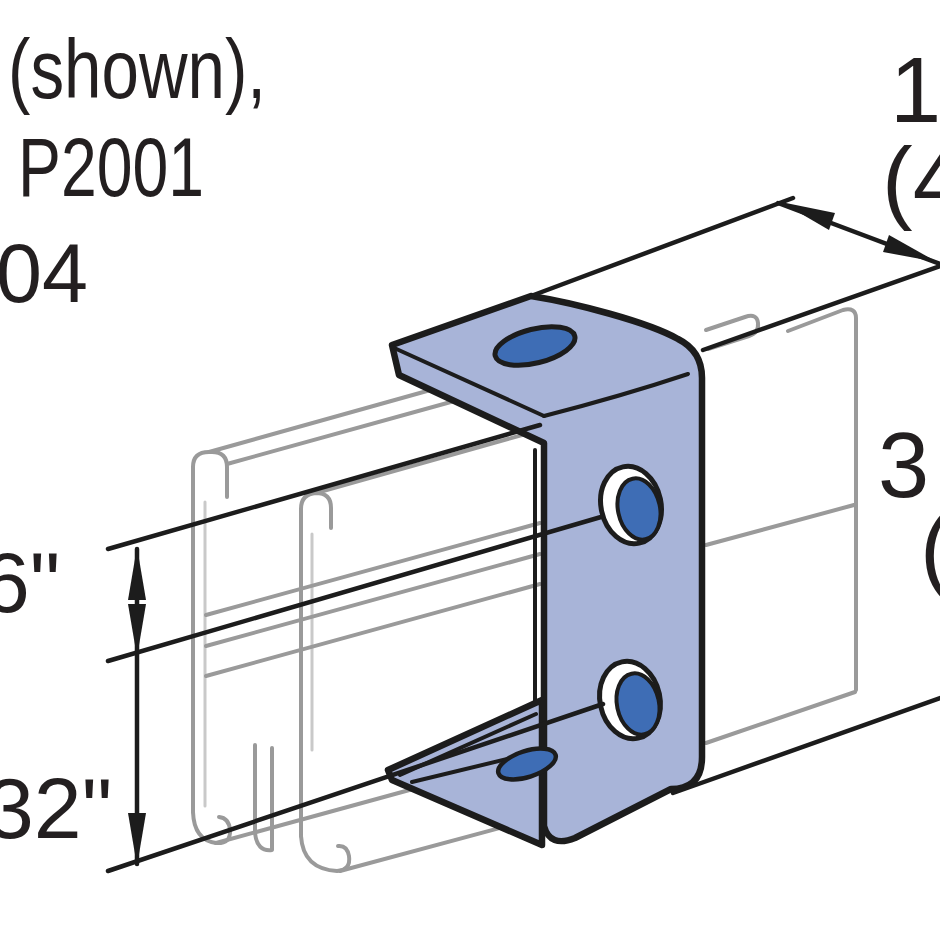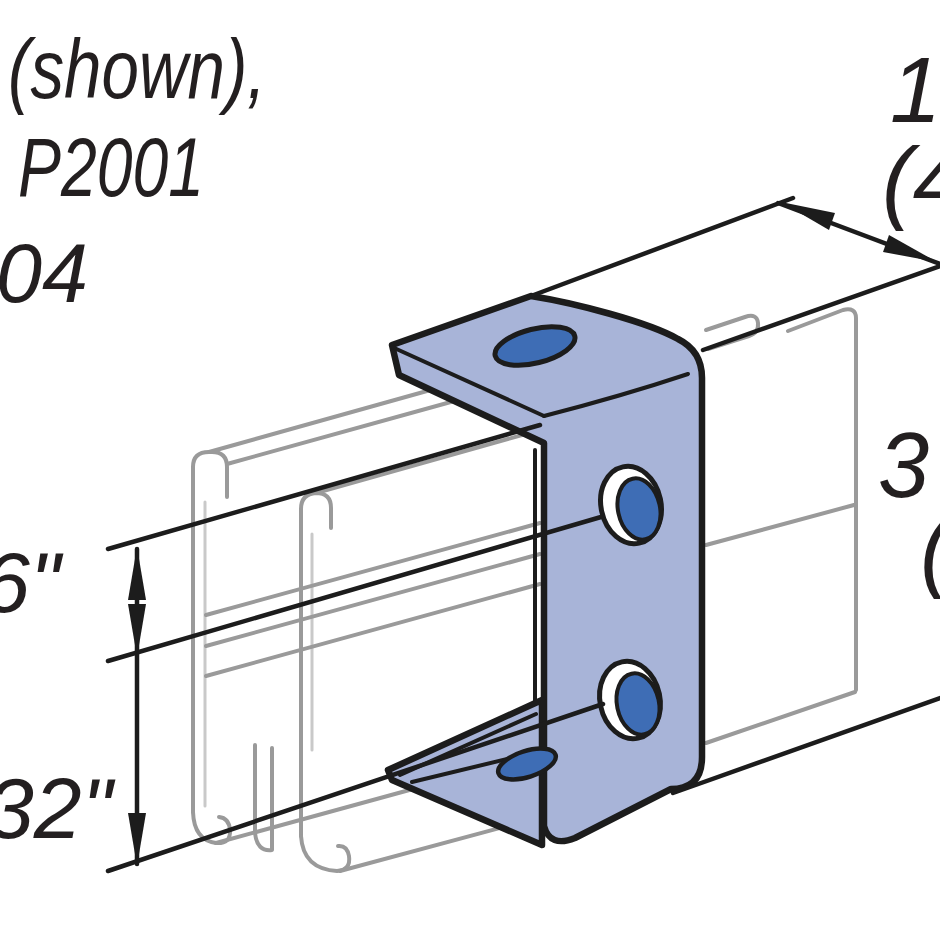--- a/index.html
+++ b/index.html
@@ -1,16 +1,16 @@
 <!DOCTYPE html>
 <html><head>
 <meta charset="utf-8">
 <style>
   html,body{margin:0;padding:0;background:#ffffff;}
-  #stage{position:relative;width:940px;height:940px;overflow:hidden;background:#fff;font-style:italic;}
+  #stage{position:relative;width:940px;height:940px;overflow:hidden;background:#fff;}
   svg{display:block;}
   text{font-family:"Liberation Sans","DejaVu Sans",sans-serif;fill:#231f20;font-weight:400;}
   .gray{stroke:#9a9a9a;stroke-width:4;fill:none;stroke-linecap:round;stroke-linejoin:round;}
   .gray-light{stroke:#c9c9c9;stroke-width:3;fill:none;stroke-linecap:round;}
   .blk{stroke:#1c1c1c;stroke-width:4.5;fill:none;stroke-linecap:round;}
   .outline{stroke:#1c1c1c;stroke-width:6.5;stroke-linejoin:round;stroke-linecap:round;}
   .inner{stroke:#1c1c1c;stroke-width:4;fill:none;stroke-linecap:round;}
   .arrow{fill:#1c1c1c;stroke:none;}
   .lbl-caption{font-size:84px;}
   .lbl-dim{font-size:92px;}

